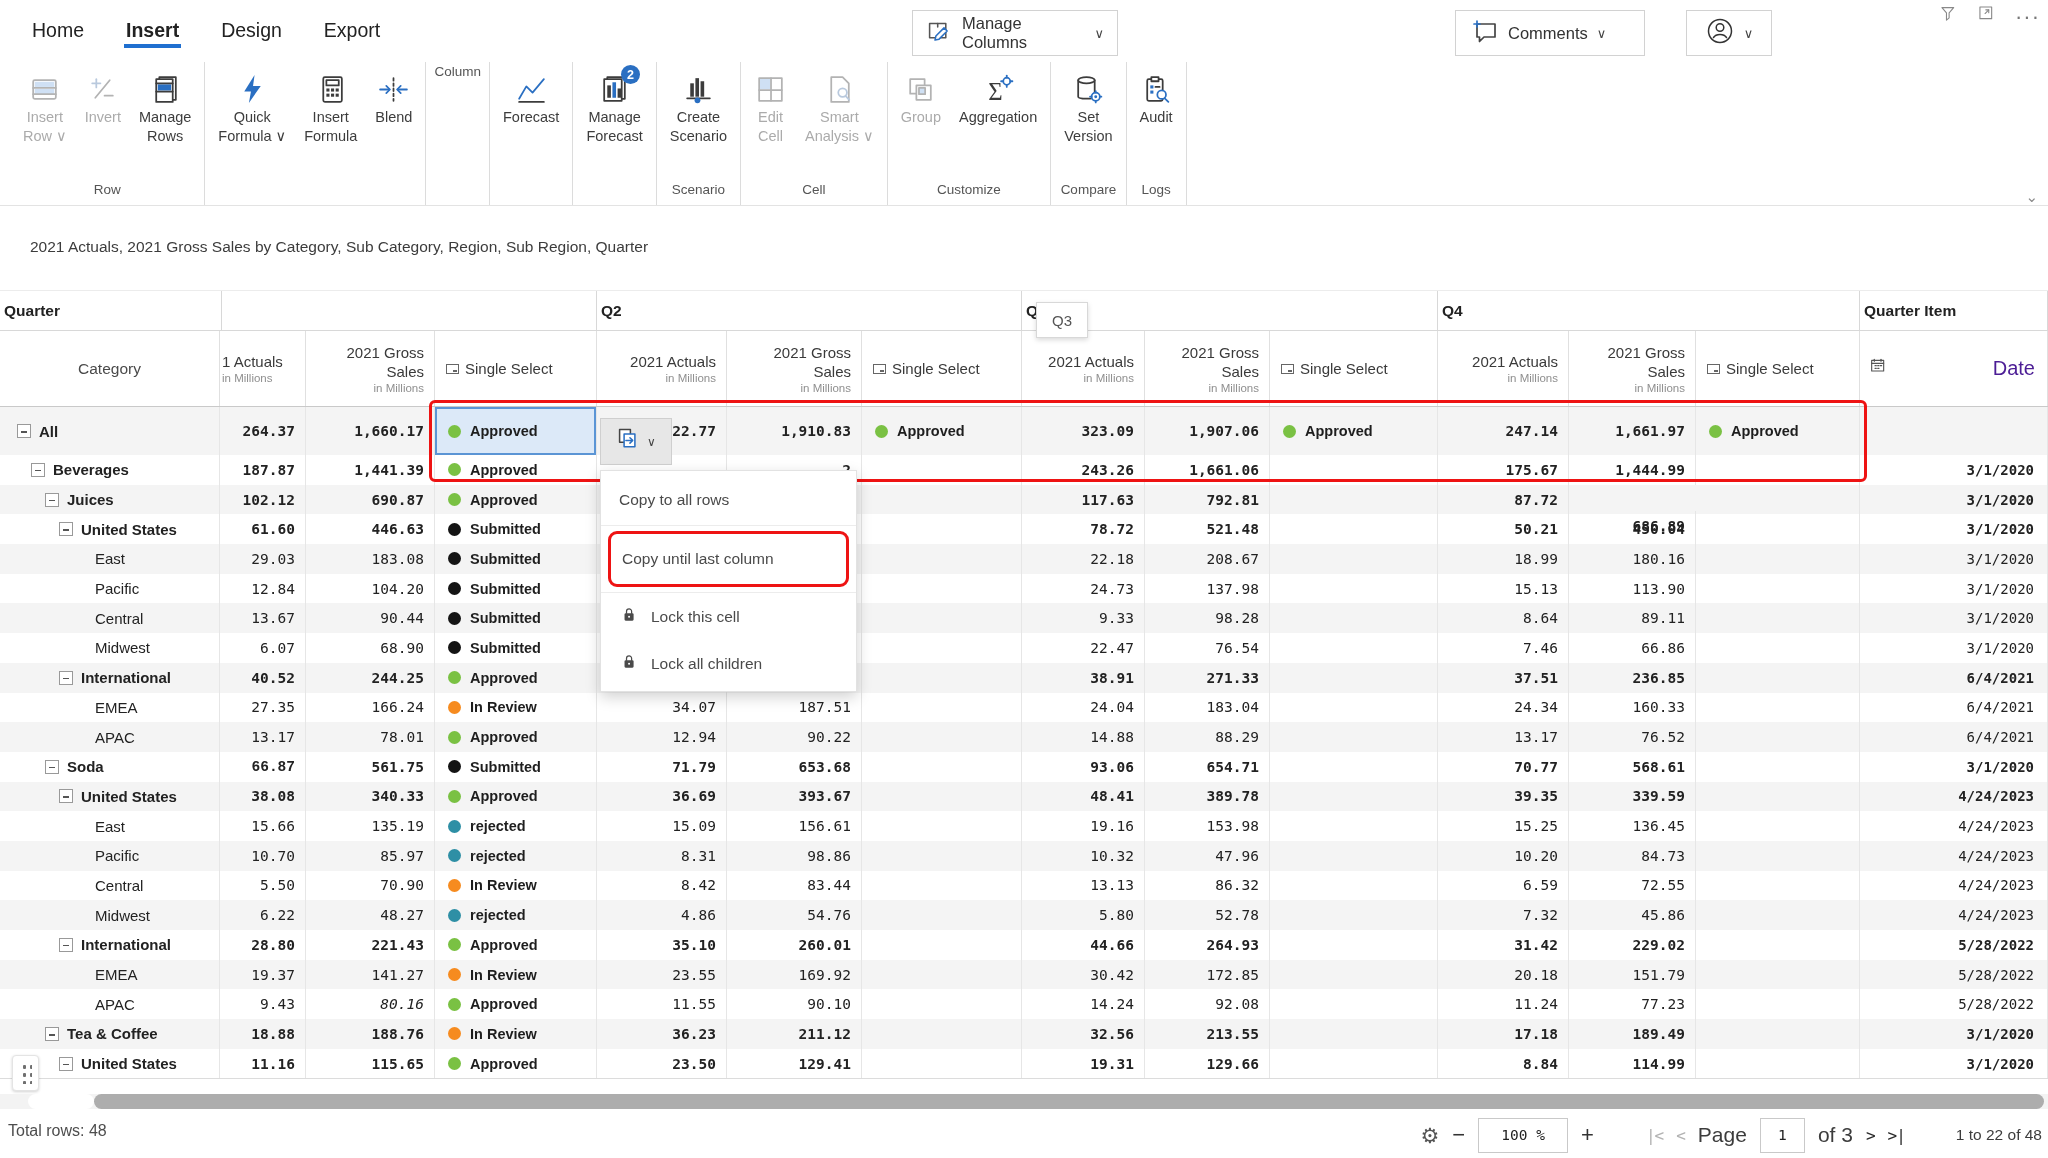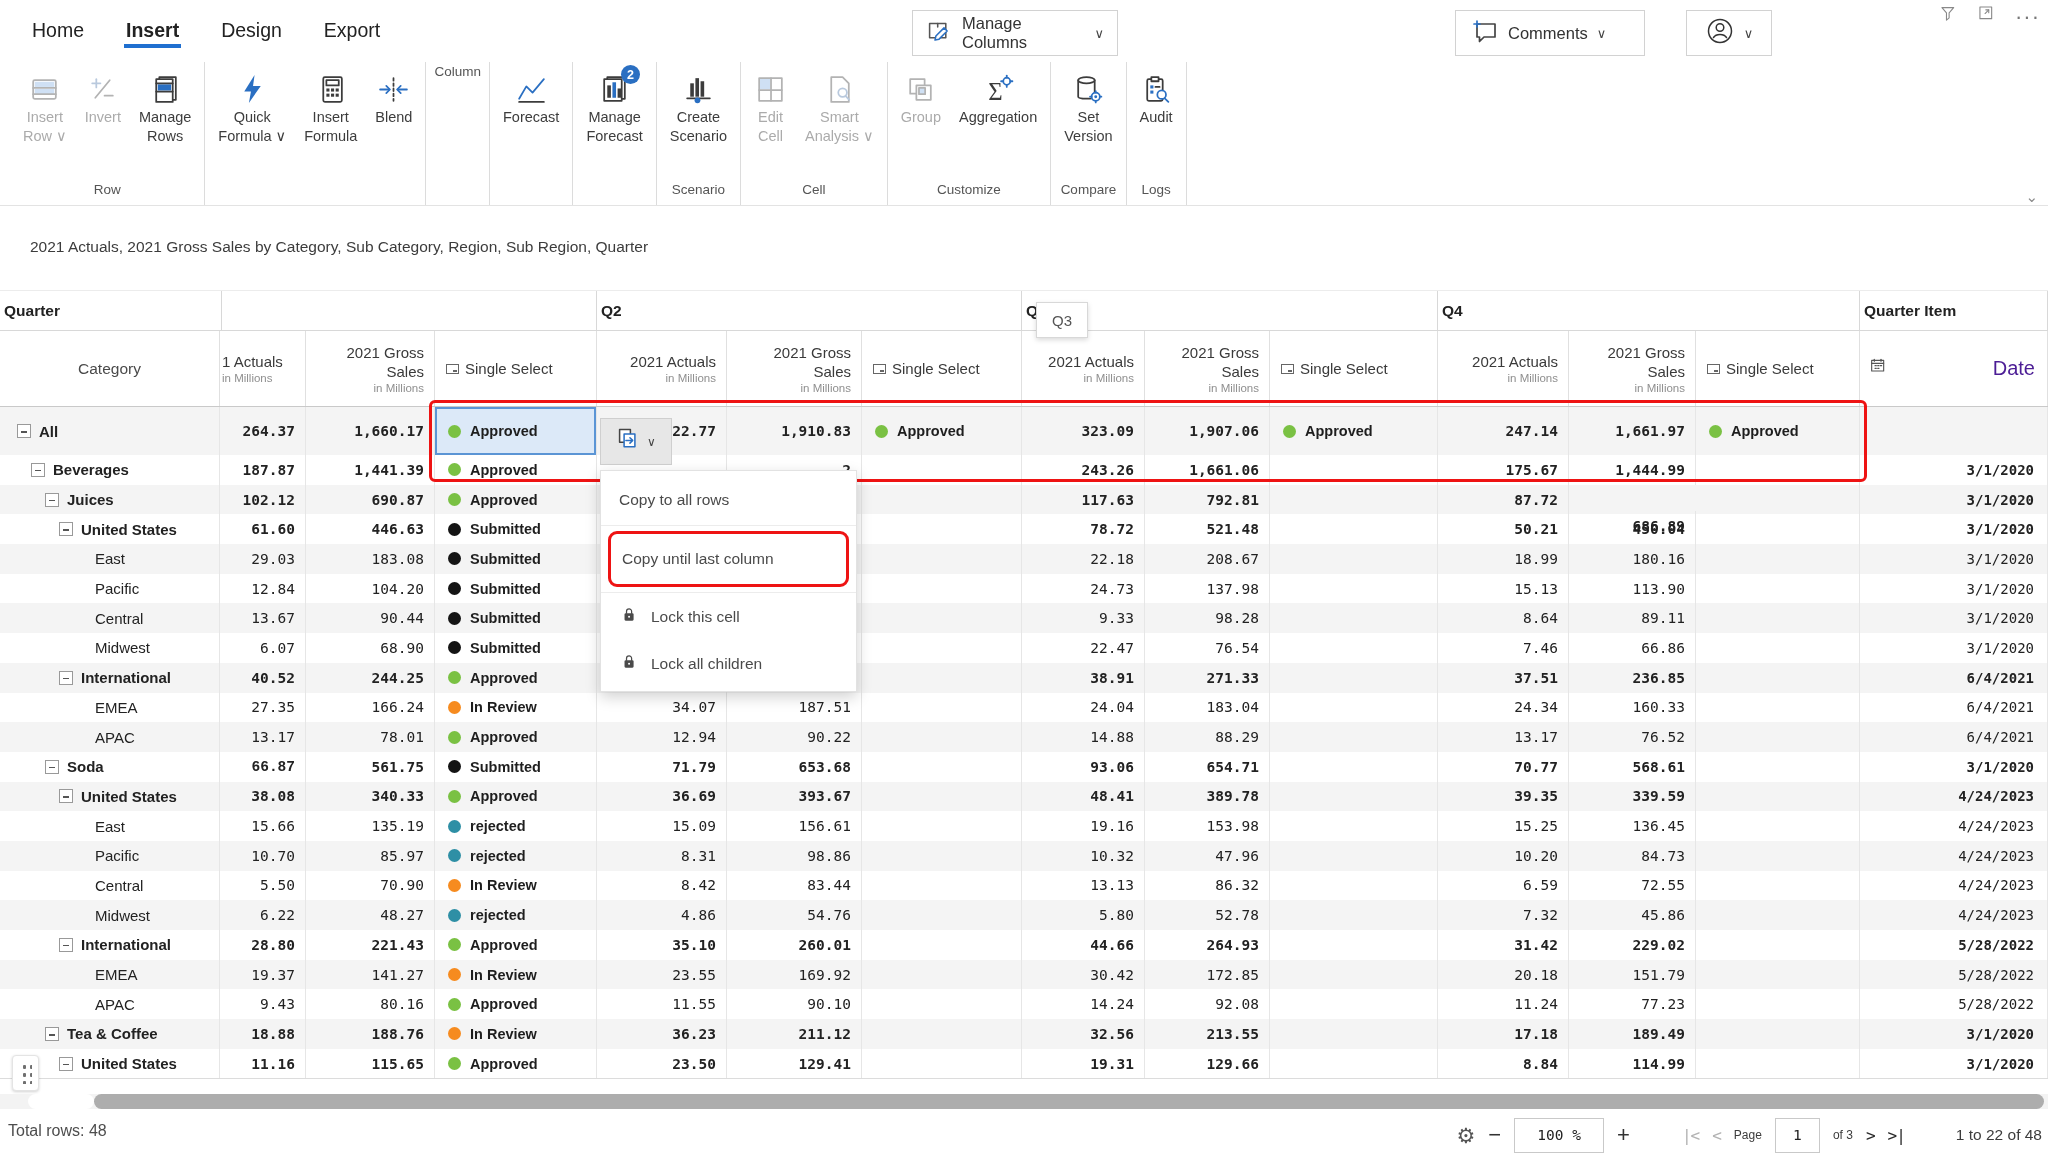--- a/index.html
+++ b/index.html
@@ -96,21 +96,21 @@
   #total-rows { position:absolute; left:8px; top:10px; font-size:16px; color:#4d4d4d; }
   #sb-right { position:absolute; right:6px; top:2px; height:42px; display:flex; align-items:center; gap:13px; }
   .sb-ico { font-size:21px; color:#555; cursor:pointer; line-height:1; }
   .sb-pm { font-size:22px; color:#333; cursor:pointer; line-height:1; }
   .sb-input { height:35px; border:1px solid #c9c9c9; display:flex; align-items:center; justify-content:center; font-family:"DejaVu Sans Mono", monospace; font-size:14.5px; color:#222; }
   #zoom-box { width:90px; }
   #page-box { width:45px; }
   .pg-nav { font-family:"DejaVu Sans Mono", monospace; font-size:16px; cursor:pointer; letter-spacing:-1px; }
   .pg-nav.dis { color:#b3b3b3; }
   .pg-nav.en { color:#2b2b2b; }
-  .sb-txt { font-size:12px; color:#3c3c3c; }
+  .sb-txt { font-size:21px; color:#3c3c3c; }
   #range-label { margin-left:38px; font-size:15.5px; color:#3c3c3c; }
 </style>
 </head>
 <body>
 
 <div id="app">
   <div id="corner-tab"></div>
 
   <div id="titlebar">
     <div id="tabs">
@@ -903,21 +903,21 @@
           <div class="cell num" style="width: 127px;">151.79</div>
           <div class="cell ss" style="width: 164px;"></div>
           <div class="cell date" style="width: 188px;">5/28/2022</div>
         </div>
         <div class="trow">
           <div class="cell name" style="width: 220px; padding-left: 73px;">
             <span class="expander hidden"></span>
             <span>APAC</span>
           </div>
           <div class="cell num" style="width: 86px;">9.43</div>
-          <div class="cell num" style="width: 129px;">80.16</div>
+          <div class="cell num" style="width: 129px; font-style: italic;">80.16</div>
           <div class="cell ss" style="width: 162px;">
             <span class="dot" style="background: rgb(122, 193, 67);"></span>
             <span>Approved</span>
           </div>
           <div class="cell num" style="width: 130px;">11.55</div>
           <div class="cell num" style="width: 135px;">90.10</div>
           <div class="cell ss" style="width: 160px;"></div>
           <div class="cell num" style="width: 123px;">14.24</div>
           <div class="cell num" style="width: 125px;">92.08</div>
           <div class="cell ss" style="width: 168px;"></div>

